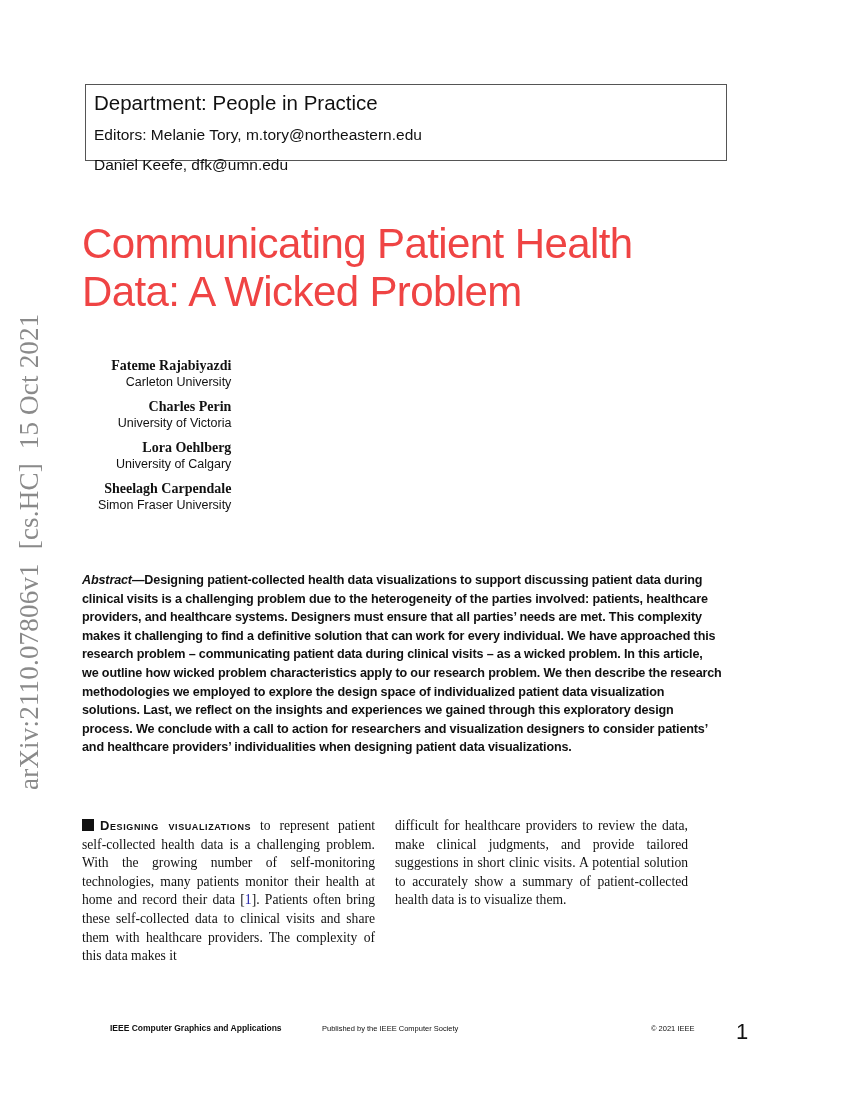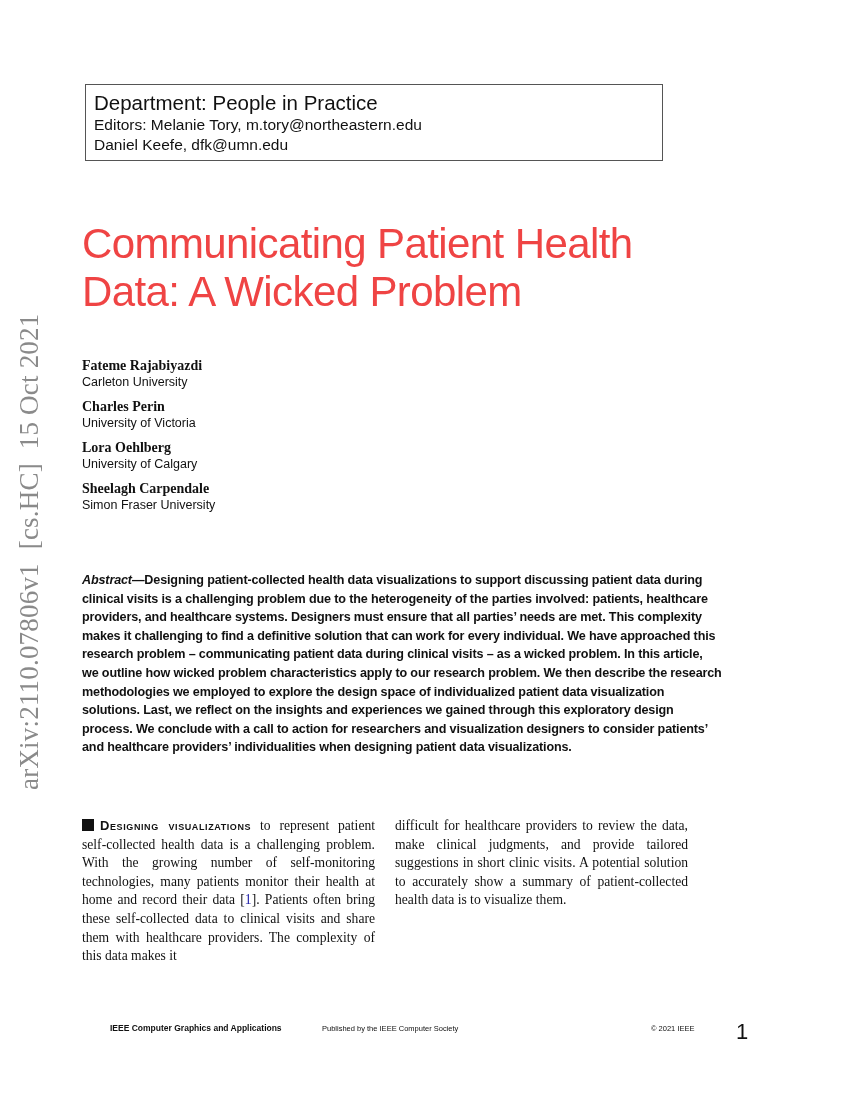--- a/index.html
+++ b/index.html
@@ -6,34 +6,34 @@
     body { width: 850px; height: 1100px; position: relative; overflow: hidden; color: #111; }
 
     .arxiv-stamp {
       position: absolute; left: 14px; top: 790px;
       transform-origin: 0 0; transform: rotate(-90deg);
       font-family: "Liberation Serif", serif; font-size: 27px; color: #8a8a8a;
       white-space: pre; letter-spacing: 0.2px;
     }
 
     .dept-box {
-      position: absolute; left: 85px; top: 84px; width: 578px; height: 77px;
+      position: absolute; left: 85px; top: 84px; width: 642px; height: 77px;
       border: 1.2px solid #555; box-sizing: border-box; padding: 6px 0 0 8px;
     }
     .dept-title { font-family: "Liberation Sans", sans-serif; font-size: 20.5px; line-height: 24px; }
-    .dept-line { font-family: "Liberation Sans", sans-serif; font-size: 15.5px; line-height: 20px; }
+    .dept-line { font-family: "Liberation Sans", sans-serif; font-size: 15.5px; line-height: 20px; margin-top: 10px; }
 
     .title {
       position: absolute; left: 82px; top: 220px; width: 640px;
       font-family: "Liberation Sans", sans-serif; font-size: 42px; line-height: 48px;
       letter-spacing: -0.6px; color: #ef4444;
     }
     .title div { white-space: nowrap; }
 
-    .authors { position: absolute; left: 82px; top: 357px; }
+    .authors { position: absolute; left: 98px; top: 357px; text-align: right; }
     .author { margin-bottom: 8px; }
     .author-name { font-family: "Liberation Serif", serif; font-weight: bold; font-size: 14px; line-height: 17px; }
     .author-aff { font-family: "Liberation Sans", sans-serif; font-size: 12.5px; line-height: 16px; }
 
     .abstract {
       position: absolute; left: 82px; top: 571px; width: 640px;
       font-family: "Liberation Sans", sans-serif; font-weight: bold; font-size: 12.6px; line-height: 18.6px;
       letter-spacing: -0.15px;
     }
     .abstract .label { font-style: italic; }

